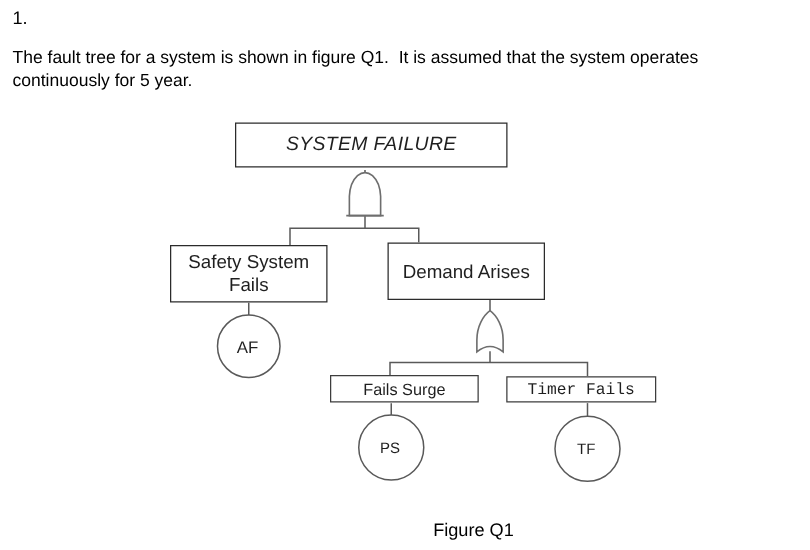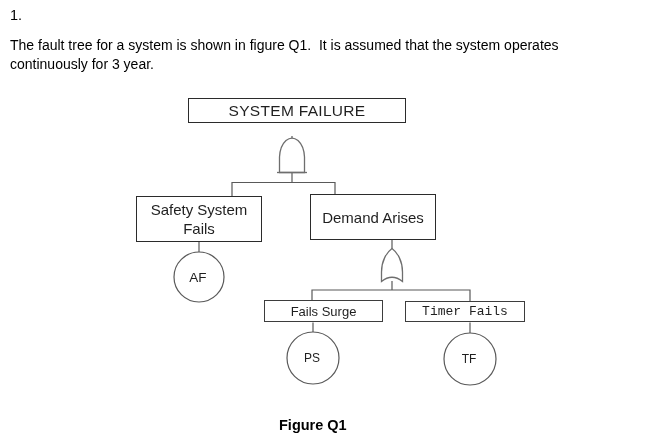--- a/index.html
+++ b/index.html
@@ -43,59 +43,59 @@
     position: absolute;
     background: #ffffff;
     border: 1.2px solid #2b2b2b;
     display: flex;
     align-items: center;
     justify-content: center;
     text-align: center;
     color: #1f1f1f;
   }
   .box-top {
-    left: 188px; top: 98px; width: 218px; height: 25px;
-    font-size: 15.5px; letter-spacing: 0.3px;
+    left: 188px; top: 98px; width: 218px; height: 36px;
+    font-size: 15.5px; letter-spacing: 0.3px; font-style: italic;
   }
   .box-safety {
     left: 136px; top: 196px; width: 126px; height: 46px;
     font-size: 15px; line-height: 1.3; padding: 0 6px;
   }
   .box-demand {
     left: 310px; top: 194px; width: 126px; height: 46px;
     font-size: 15px;
   }
   .box-pump {
     left: 264px; top: 300px; width: 119px; height: 22px;
     font-size: 13px; border-color: #3d3d3d;
   }
   .box-timer {
     left: 405px; top: 301px; width: 120px; height: 21px;
     font-size: 13px; border-color: #3d3d3d; font-family: Liberation Mono, monospace;
   }
   .caption {
     position: absolute;
-    left: 279px; top: 417px; width: 116px;
-    text-align: left;
-    font-weight: bold;
+    left: 295px; top: 417px; width: 116px;
+    text-align: right;
+    font-weight: normal;
     font-size: 14.5px;
     color: #000000;
   }
   .svg-label {
     font-family: "Liberation Sans", sans-serif;
     fill: #1f1f1f;
   }
 </style>
 </head>
 <body>
 
 <div id="page">
 
   <div class="qnum">1.</div>
-  <div class="qtext">The fault tree for a system is shown in figure Q1.  It is assumed that the system operates continuously for 3 year.</div>
+  <div class="qtext">The fault tree for a system is shown in figure Q1.  It is assumed that the system operates continuously for 5 year.</div>
 
   <svg id="diagram-svg" viewBox="0 0 648 440" xmlns="http://www.w3.org/2000/svg">
     <g stroke="#595959" stroke-width="1.2" fill="none">
       <path d="M292,136 L292,141"></path>
       <path d="M292,172 L292,182.5"></path>
       <path d="M232,196 L232,182.5 L335,182.5 L335,194"></path>
       <path d="M199,242 L199,253"></path>
       <path d="M392,240 L392,249.5"></path>
       <path d="M392,281 L392,290"></path>
       <path d="M312,300.5 L312,290 L470,290 L470,301"></path>

